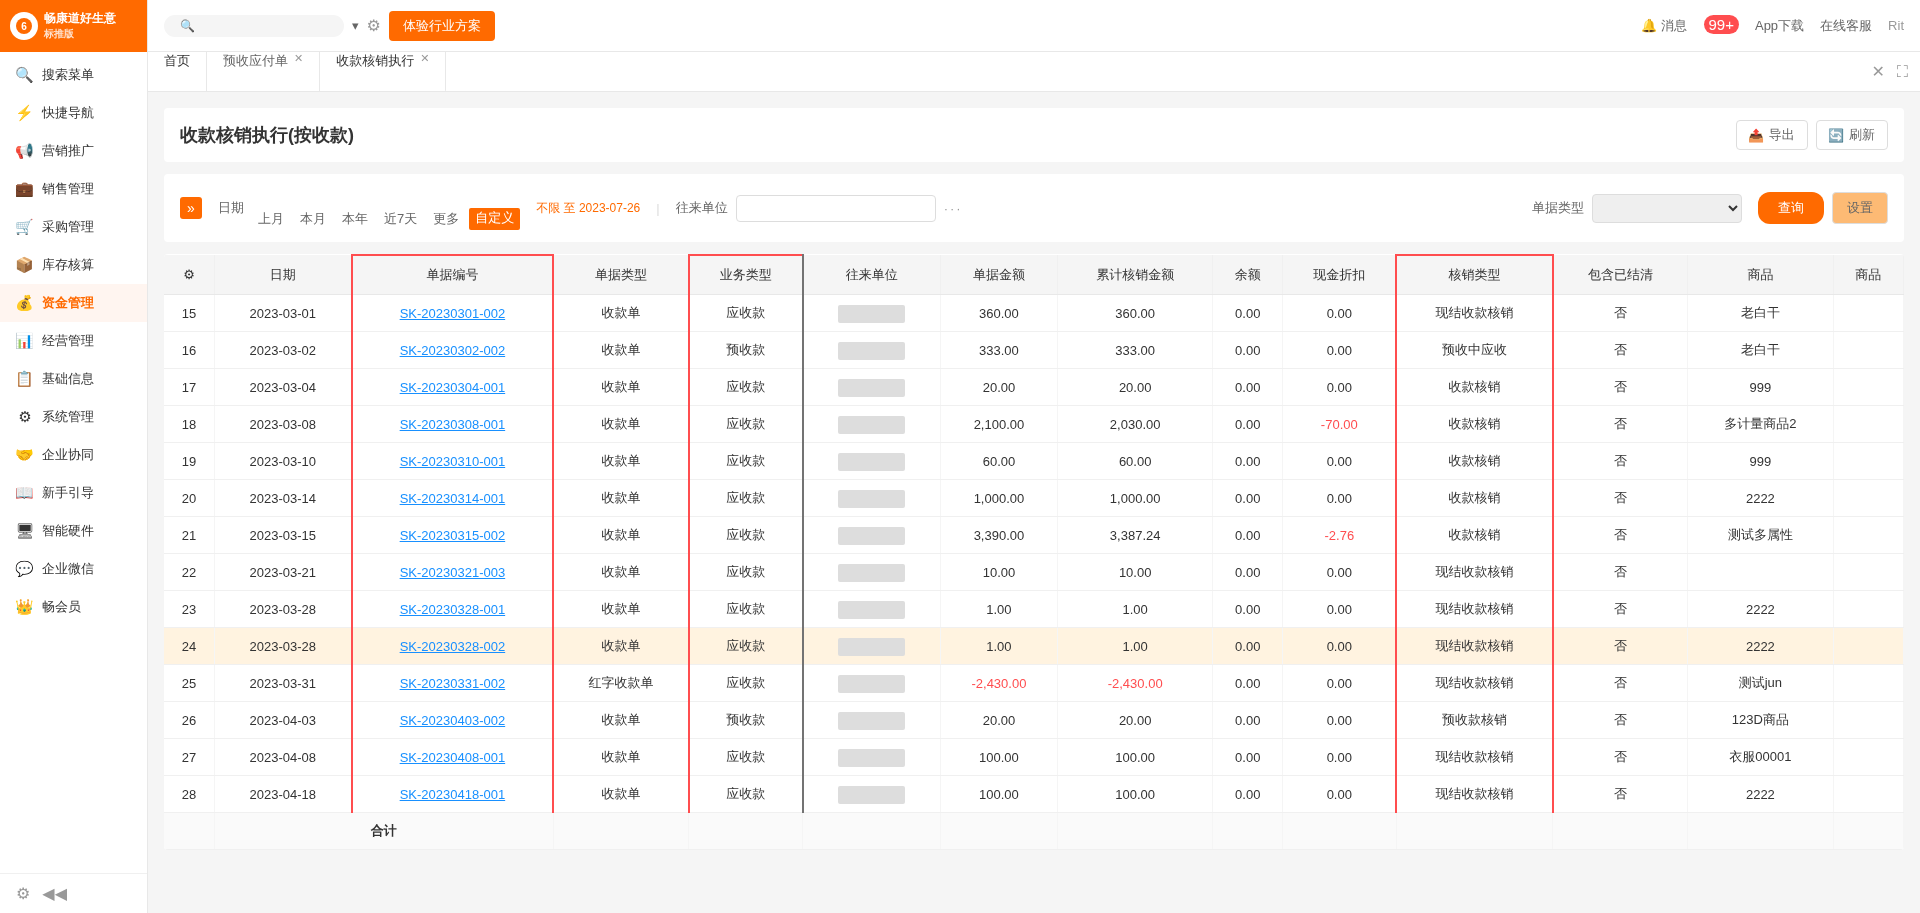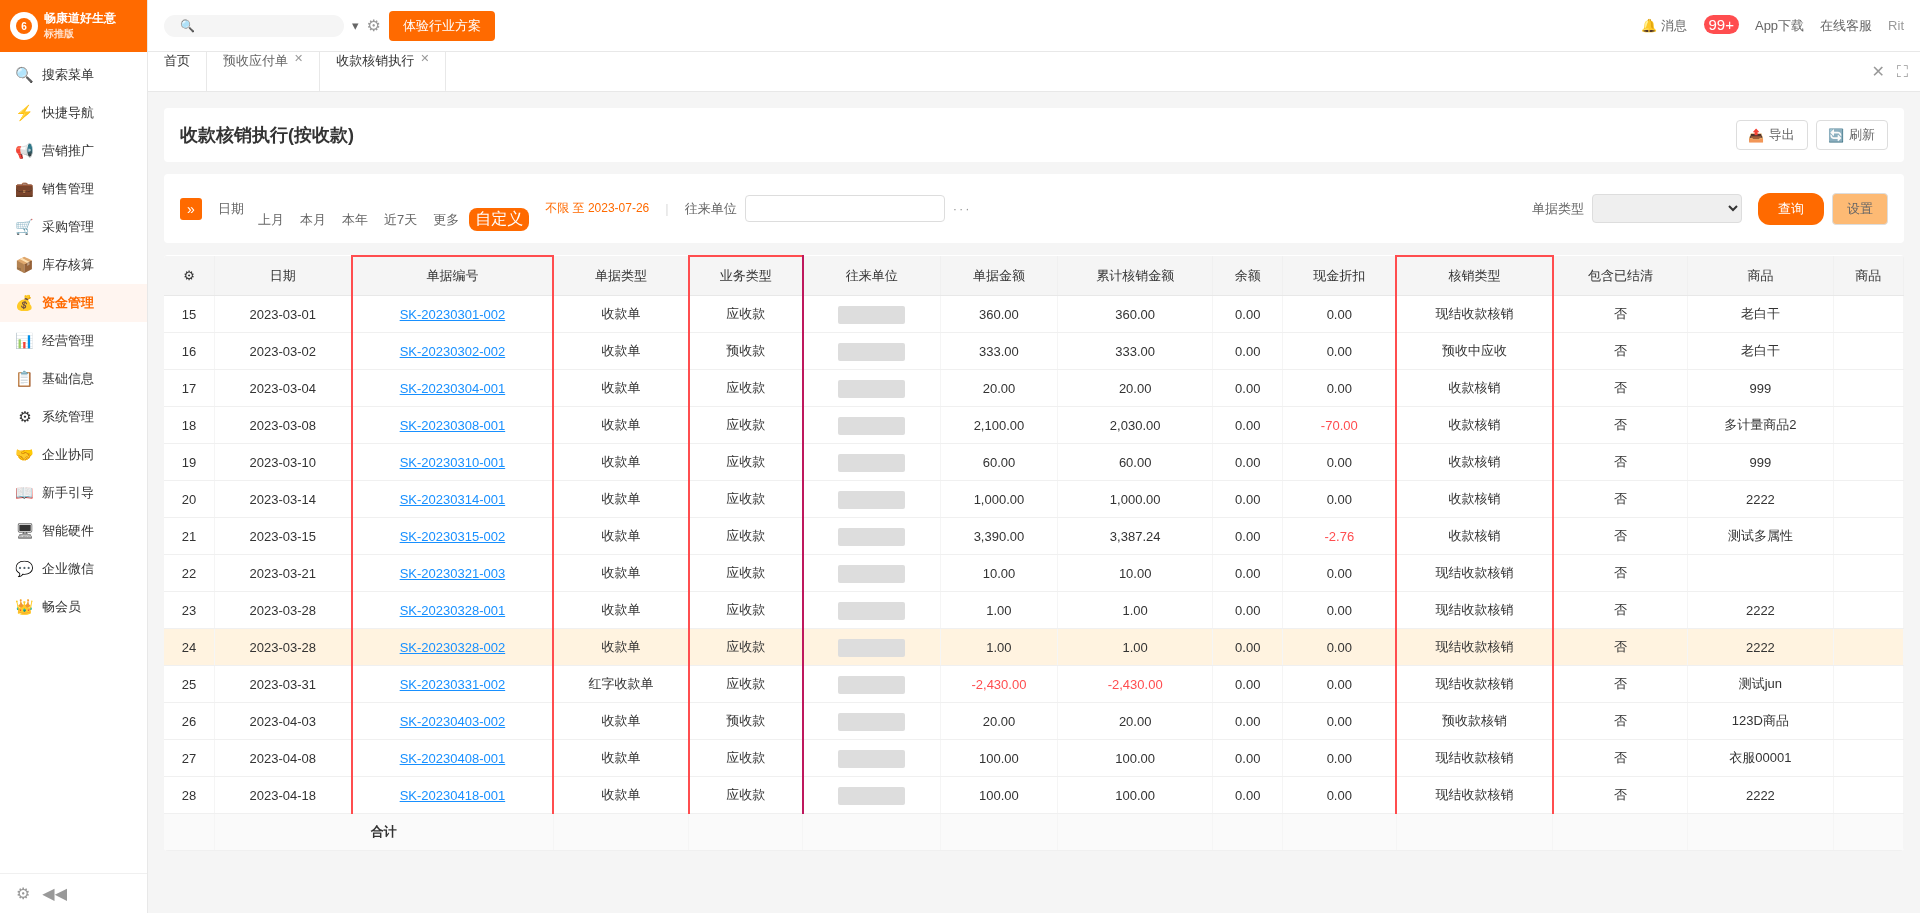--- a/index.html
+++ b/index.html
@@ -50,21 +50,21 @@
     .btn-export { background: #fff; border: 1px solid #ddd; border-radius: 4px; padding: 5px 12px; cursor: pointer; color: #666; font-size: 13px; display: flex; align-items: center; gap: 4px; }
     .btn-refresh { background: #fff; border: 1px solid #ddd; border-radius: 4px; padding: 5px 12px; cursor: pointer; color: #666; font-size: 13px; display: flex; align-items: center; gap: 4px; }
 
     
     .filter-area { background: #fff; border-radius: 4px; padding: 12px 16px; margin-bottom: 12px; }
     .filter-row { display: flex; align-items: center; gap: 16px; flex-wrap: wrap; }
     .filter-item { display: flex; align-items: center; gap: 8px; }
     .filter-label { color: #666; font-size: 13px; white-space: nowrap; }
     .filter-date-btns { display: flex; gap: 4px; margin-top: 22px; }
     .date-btn { background: none; border: none; color: #666; cursor: pointer; padding: 2px 6px; font-size: 13px; }
-    .date-custom { background: #ff6a00; color: #fff; border-radius: 8px; padding: 1px 6px; font-size: 16px; cursor: pointer; }
+    .date-custom { background: #ff6a00; color: #fff; border-radius: 2px; padding: 1px 6px; font-size: 13px; cursor: pointer; }
     .filter-date-range { color: #ff6a00; font-size: 12px; }
     .filter-divider { color: #ddd; }
     .filter-partner { display: flex; align-items: center; gap: 8px; flex: 1; }
     .filter-input { border: 1px solid #ddd; border-radius: 4px; padding: 5px 10px; font-size: 13px; color: #333; min-width: 200px; }
     .filter-dots { color: #999; letter-spacing: 2px; }
     .filter-type { display: flex; align-items: center; gap: 8px; }
     .filter-select { border: 1px solid #ddd; border-radius: 4px; padding: 5px 10px; font-size: 13px; color: #333; min-width: 150px; }
     .btn-query { background: #ff6a00; color: #fff; border: none; border-radius: 12px; padding: 6px 20px; cursor: pointer; font-size: 13px; }
     .btn-settings { background: #fdba74; border: 1px solid #ddd; border-radius: 4px; padding: 6px 14px; cursor: pointer; font-size: 13px; color: #666; }
     .expand-row { text-align: center; margin-top: 8px; }
@@ -75,21 +75,21 @@
     table { width: 100%; border-collapse: collapse; min-width: 1400px; }
     thead tr { background: #f5f5f5; }
     th { padding: 10px 8px; text-align: center; font-size: 13px; color: #333; font-weight: 500; border-bottom: 1px solid #e8e8e8; white-space: nowrap; border-right: 1px solid #f0f0f0; }
     td { padding: 9px 8px; text-align: center; font-size: 13px; color: #333; border-bottom: 1px solid #f0f0f0; border-right: 1px solid #f5f5f5; white-space: nowrap; }
     tr.highlighted td { background: #fff3e0; }
     .link-cell { color: #1890ff; cursor: pointer; text-decoration: underline; }
     .negative { color: #ff4d4f; }
 
     
     .col-order-no { border-left: 2px solid #ff4d4f; border-right: 2px solid #ff4d4f; }
-    .col-biz-type { border-left: 2px solid #ff4d4f; border-right: 2px solid #be185d; }
+    .col-biz-type { border-left: 2px solid #ff4d4f; border-right: 2px solid #737373; }
     .col-write-off-type { border-left: 2px solid #ff4d4f; border-right: 2px solid #ff4d4f; }
     th.col-order-no { border-top: 2px solid #ff4d4f; }
     th.col-biz-type { border-top: 2px solid #ff4d4f; }
     th.col-write-off-type { border-top: 2px solid #ff4d4f; }
     tr:last-child td.col-order-no { border-bottom: 2px solid #ff4d4f; }
     tr:last-child td.col-biz-type { border-bottom: 2px solid #ff4d4f; }
     tr:last-child td.col-write-off-type { border-bottom: 2px solid #ff4d4f; }
 
     .total-row td { font-weight: bold; background: #fafafa; }
 

